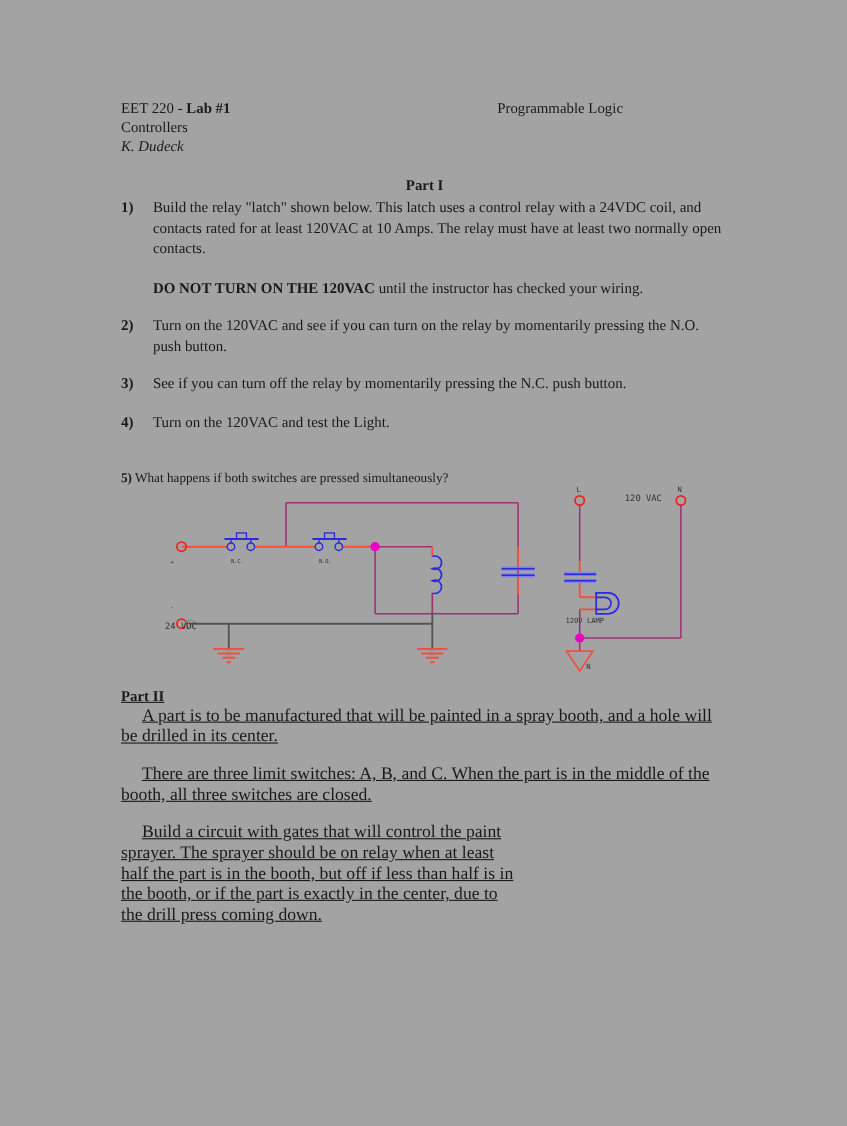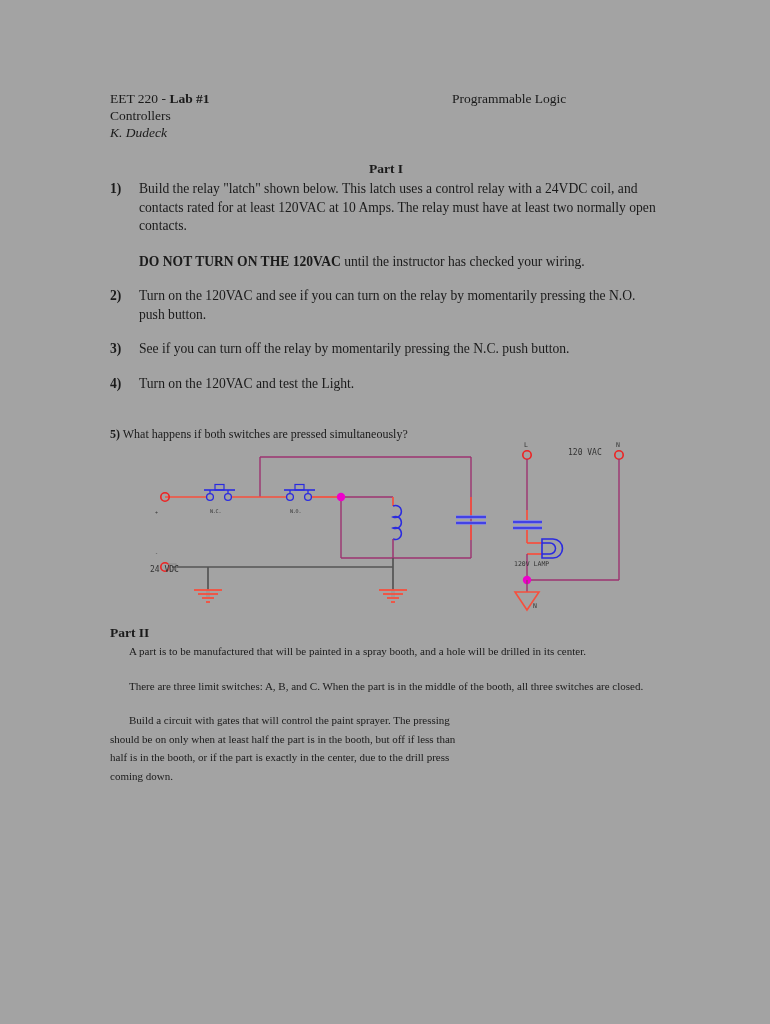--- a/index.html
+++ b/index.html
@@ -79,21 +79,21 @@
     line-height: 18.5px;
     margin-top: 32px;
   }
   .q5 .num { font-weight: bold; }
 
   .p2-title {
     font-weight: bold;
     font-size: 13.5px;
   }
   .para {
-    font-size: 11px;
+    font-size: 16px;
     line-height: 18.6px;
     margin-top: 1px;
   }
   .para.indent { text-indent: 19px; }
   .para.space { margin-top: 16px; }
   .narrow { width: 360px; }
   .indent-big { text-indent: 56px; }
 
   
   .schem {
@@ -303,21 +303,21 @@
     <div class="lbl lbl-md" style="left:0px; top:88px;margin-top:37px;">24 VDC</div>
     <div class="lbl lbl-tiny" style="left:60px; top:68px;">N.C.</div>
     <div class="lbl lbl-tiny" style="left:140px; top:68px;">N.O.</div>
     <div class="lbl lbl-sm" style="left:374px; top:1px;">L</div>
     <div class="lbl lbl-sm" style="left:466px; top:1px;">N</div>
     <div class="lbl lbl-md" style="left:418px; top:8px;">120 VAC</div>
     <div class="lbl lbl-sm" style="left:364px; top:120px;">120V LAMP</div>
     <div class="lbl lbl-sm" style="left:383px; top:162px;">N</div>
   </div>
 
-  <div class="doc" style="top:625px;">
+  <div class="doc" style="top:625px;text-decoration:underline;">
     <div class="p2-title">Part II</div>
     <div class="para indent">A part is to be manufactured that will be painted in a spray booth, and a hole will be drilled in its center.</div>
     <div class="para indent space">There are three limit switches: A, B, and C. When the part is in the middle of the booth, all three switches are closed.</div>
-    <div class="para indent space narrow">Build a circuit with gates that will control the paint sprayer. The pressing should be on only when at least half the part is in the booth, but off if less than half is in the booth, or if the part is exactly in the center, due to the drill press coming down.</div>
+    <div class="para indent space narrow">Build a circuit with gates that will control the paint sprayer. The sprayer should be on relay when at least half the part is in the booth, but off if less than half is in the booth, or if the part is exactly in the center, due to the drill press coming down.</div>
   </div>
 
 
 </div>
 
 </body></html>

